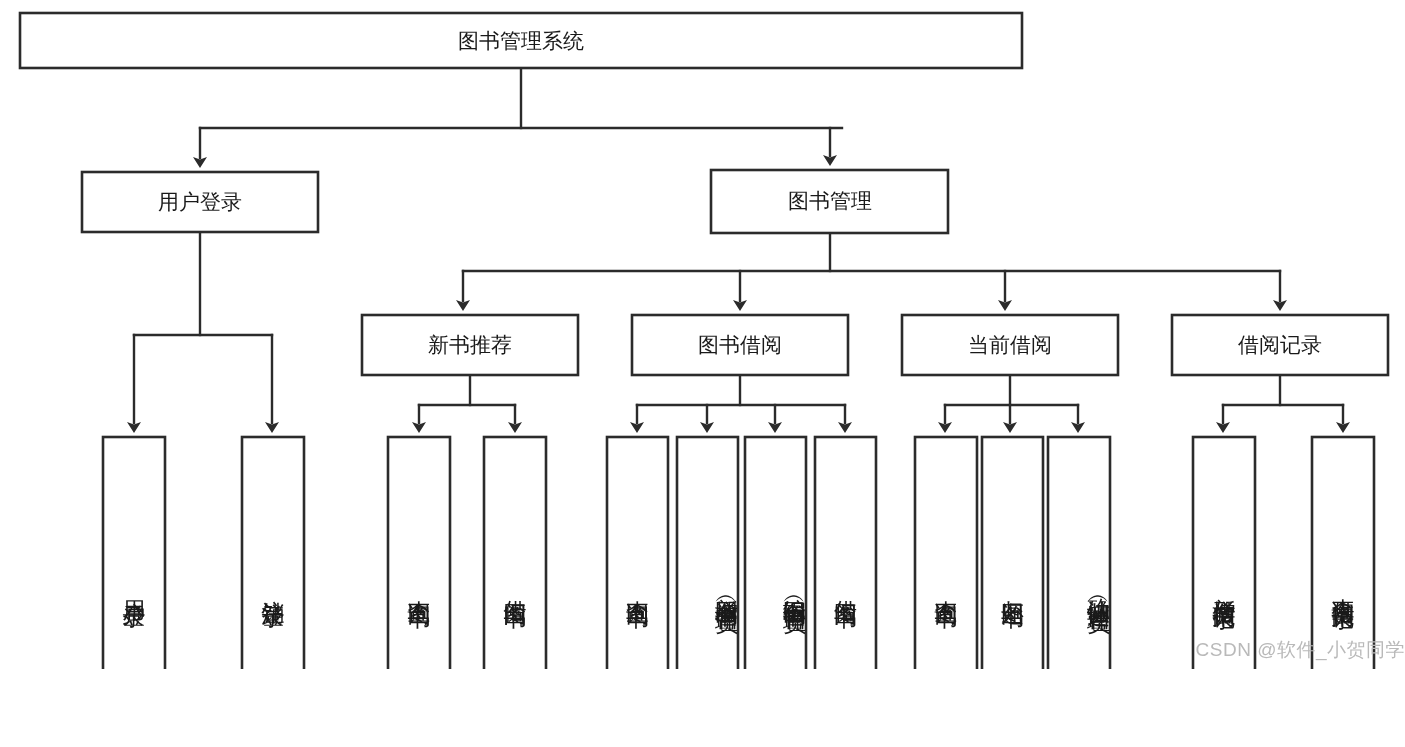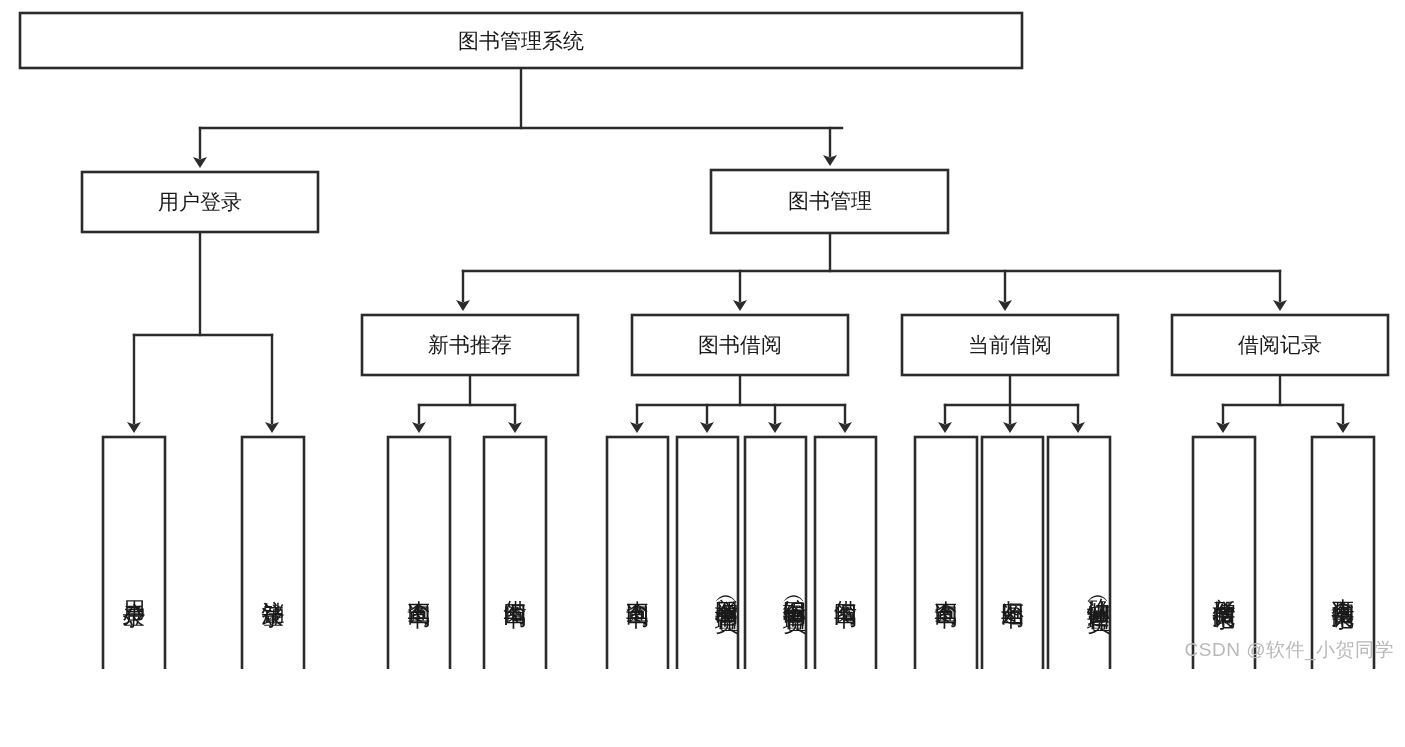--- a/index.html
+++ b/index.html
@@ -57,21 +57,21 @@
     color: #1a1a1a;
     letter-spacing: 2px;
     display: flex;
     align-items: center;
     justify-content: center;
     white-space: nowrap;
     user-select: none;
   }
   #watermark {
     position: absolute;
-    right: 11px;
+    right: 0;
     bottom: 6px;
     font-family: "Liberation Sans", "DejaVu Sans", sans-serif;
     font-size: 19px;
     color: #b9b9b9;
     letter-spacing: 0.5px;
     white-space: nowrap;
     pointer-events: none;
   }
 </style>
 </head>

